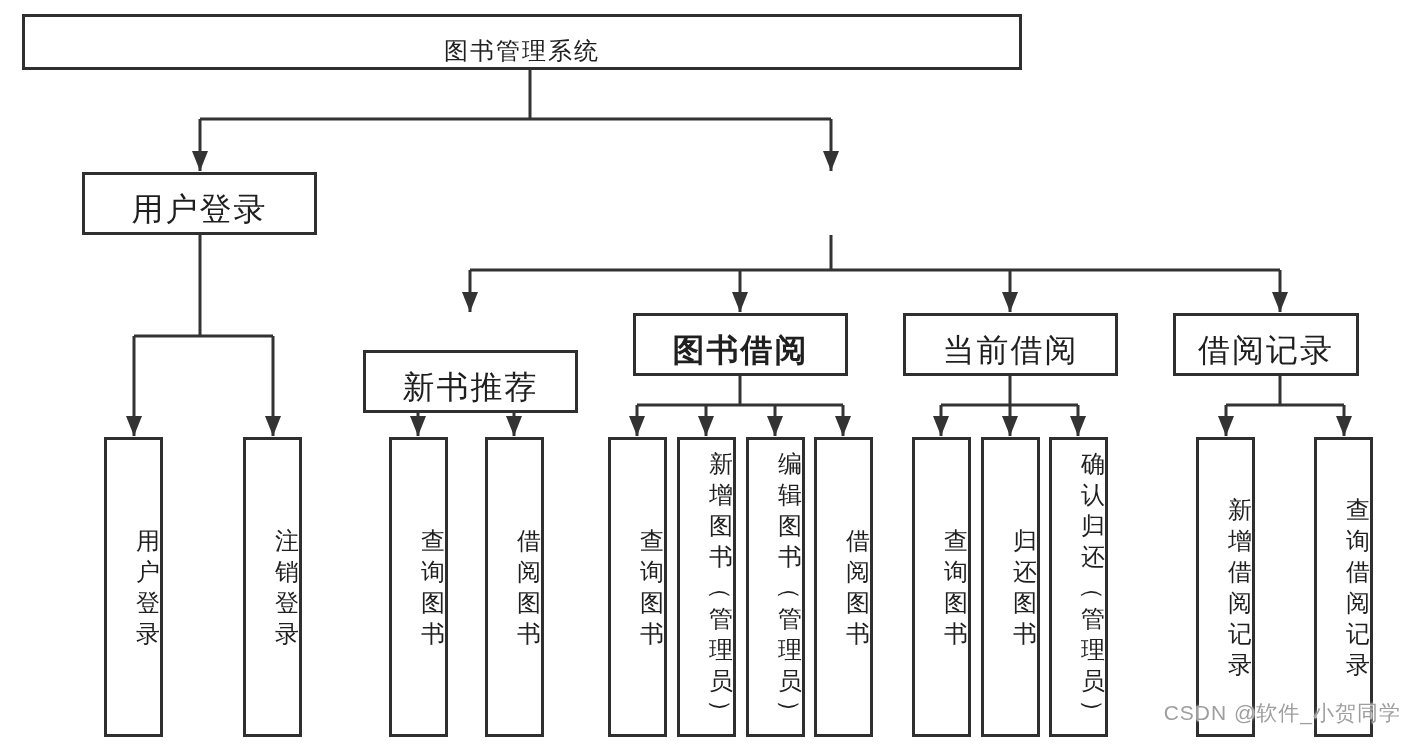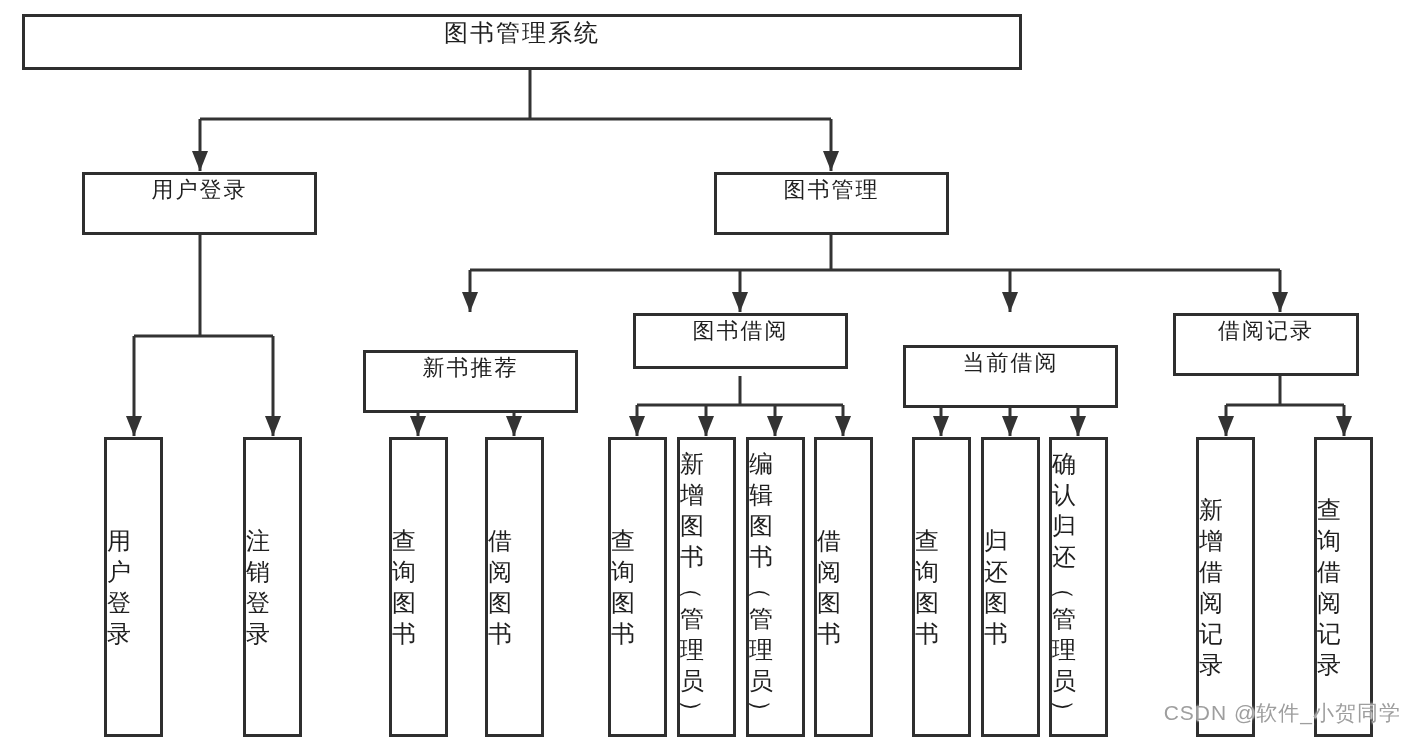--- a/index.html
+++ b/index.html
@@ -26,40 +26,40 @@
     z-index: 1;
   }
   .connector-layer path { stroke: var(--line); stroke-width: 3; fill: none; }
   .arrowhead { fill: var(--line); stroke: none; }
 
   .box {
     position: absolute;
     border: 3px solid var(--box-border);
     background: var(--background);
     display: flex;
-    align-items: flex-start;
+    align-items: flex-end;
     justify-content: center;
     color: var(--text);
     z-index: 2;
   }
   .h-label {
-    font-size: 22px;
+    font-size: 32px;
     letter-spacing: 2px;
     white-space: nowrap;
   }
   
   .n-root       { left: 22px;   top: 14px;  width: 1000px; height: 56px; }
   .n-root .h-label { font-size: 24px; }
   
   .n-user-login { left: 82px;   top: 172px; width: 235px; height: 63px; }
   .n-book-mgmt  { left: 714px;  top: 172px; width: 235px; height: 63px; }
   
   .n-new-book   { left: 363px;  top: 313px; width: 215px; height: 63px; margin-top: 37px; }
-  .n-book-borrow{ left: 633px;  top: 313px; width: 215px; height: 56px; }
-  .n-current    { left: 903px;  top: 313px; width: 215px; height: 63px; margin-top: 32px; }
+  .n-book-borrow{ left: 633px;  top: 313px; width: 215px; height: 63px; font-weight: bold; }
+  .n-current    { left: 903px;  top: 313px; width: 215px; height: 63px; }
   .n-record     { left: 1173px; top: 313px; width: 186px; height: 63px; }
   
   .lf { top: 437px; width: 59px; height: 300px; flex-direction: column; }
   .lf-1  { left: 104px; }
   .lf-2  { left: 243px; }
   .lf-3  { left: 389px; }
   .lf-4  { left: 485px; }
   .lf-5  { left: 608px; }
   .lf-6  { left: 677px; }
   .lf-7  { left: 746px; }
@@ -144,23 +144,20 @@
     <path d="M1344,405 L1344,436" marker-end="url(#ah)"></path>
   </svg>
 
   <div class="box n-root">
     <span class="h-label">图书管理系统</span>
   </div>
 
   <div class="box n-user-login">
     <span class="h-label">用户登录</span>
   </div>
-  <div class="box n-book-mgmt">
-    <span class="h-label">图书管理</span>
-  </div>
 
   <div class="box n-new-book">
     <span class="h-label">新书推荐</span>
   </div>
   <div class="box n-book-borrow">
     <span class="h-label">图书借阅</span>
   </div>
   <div class="box n-current">
     <span class="h-label">当前借阅</span>
   </div>

